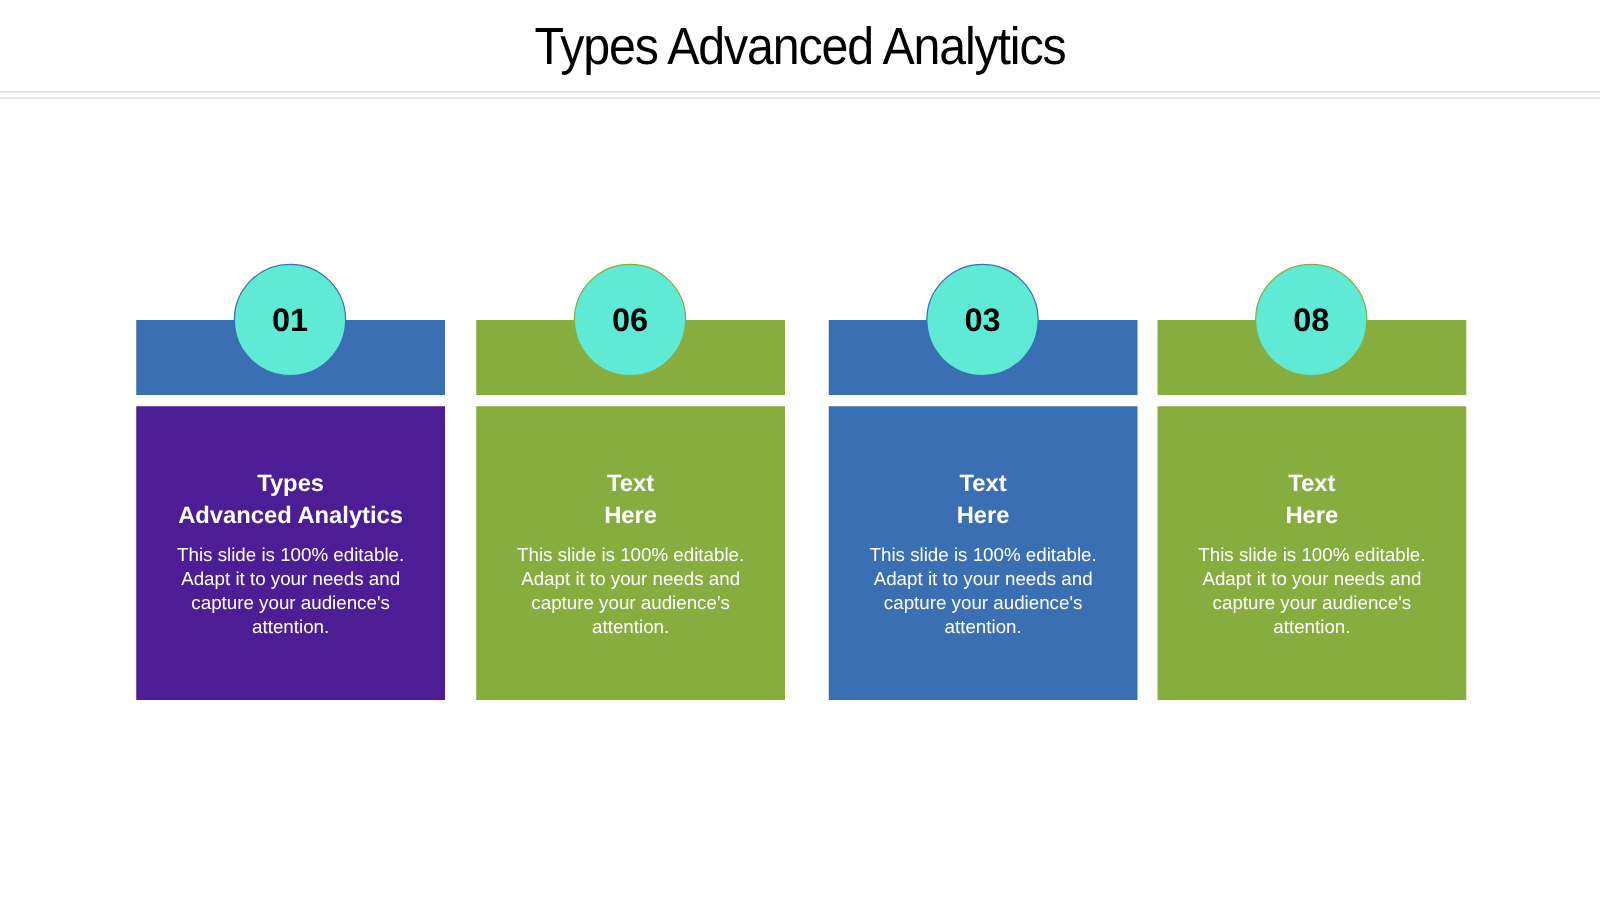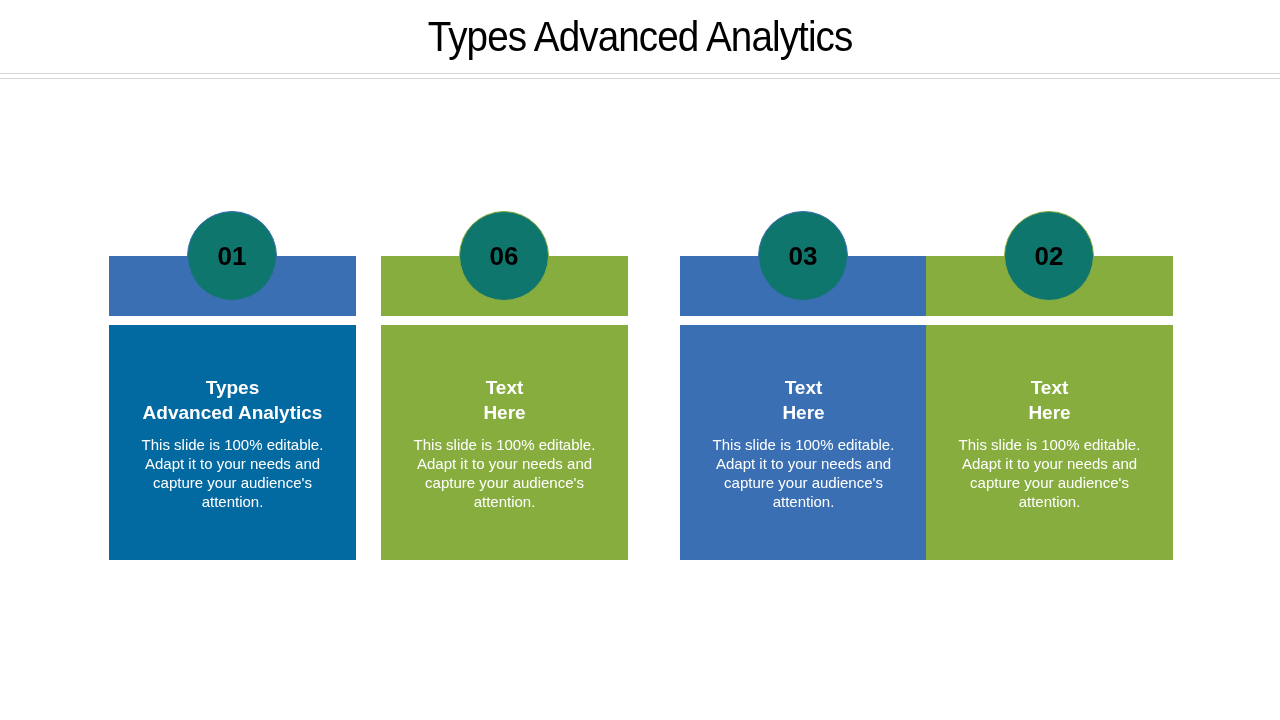--- a/index.html
+++ b/index.html
@@ -14,21 +14,21 @@
   }
   .rule { position: absolute; left: 0; width: 1280px; height: 1px; background: #d6d6d6; }
   .col { position: absolute; top: 211px; width: 247px; height: 349px; }
   .bar { position: absolute; left: 0; top: 45px; width: 100%; height: 60px; }
   .box {
     position: absolute; left: 0; top: 114px; width: 100%; height: 235px;
     color: #fff; text-align: center;
   }
   .circle {
     position: absolute; left: 78px; top: 0; width: 90px; height: 90px; border-radius: 50%;
-    background: #0f766e; box-sizing: border-box; border: 1px solid;
+    background: #5eead4; box-sizing: border-box; border: 1px solid;
     display: flex; align-items: center; justify-content: center;
     font-weight: bold; font-size: 26px; color: #000;
   }
   .heading {
     position: absolute; left: 0; top: 50px; width: 100%;
     font-weight: bold; font-size: 19px; line-height: 25px; white-space: pre-line;
   }
   .desc {
     position: absolute; left: 28px; top: 110px; width: 191px;
     font-size: 15px; line-height: 19px;
@@ -37,48 +37,48 @@
 </head>
 <body>
 
 <div class="title">Types Advanced Analytics</div>
 <div class="rule" style="top:73px"></div>
 <div class="rule" style="top:78px"></div>
 
 <div class="col" style="left:109px">
   <div class="bar" style="background:#3a6fb3"></div>
   <div class="circle" style="border-color:#3a6fb3">01</div>
-  <div class="box" style="background:#0369a1">
+  <div class="box" style="background:#4c1d95">
     <div class="heading">Types
 Advanced Analytics</div>
     <div class="desc">This slide is 100% editable. Adapt it to your needs and capture your audience's attention.</div>
   </div>
 </div>
 
 <div class="col" style="left:381px">
   <div class="bar" style="background:#88ad3f"></div>
   <div class="circle" style="border-color:#88ad3f">06</div>
   <div class="box" style="background:#88ad3f">
     <div class="heading">Text
 Here</div>
     <div class="desc">This slide is 100% editable. Adapt it to your needs and capture your audience's attention.</div>
   </div>
 </div>
 
-<div class="col" style="left:680px">
+<div class="col" style="left:663px">
   <div class="bar" style="background:#3a6fb3"></div>
   <div class="circle" style="border-color:#3a6fb3">03</div>
   <div class="box" style="background:#3a6fb3">
     <div class="heading">Text
 Here</div>
     <div class="desc">This slide is 100% editable. Adapt it to your needs and capture your audience's attention.</div>
   </div>
 </div>
 
 <div class="col" style="left:926px">
   <div class="bar" style="background:#88ad3f"></div>
-  <div class="circle" style="border-color:#88ad3f">02</div>
+  <div class="circle" style="border-color:#88ad3f">08</div>
   <div class="box" style="background:#88ad3f">
     <div class="heading">Text
 Here</div>
     <div class="desc">This slide is 100% editable. Adapt it to your needs and capture your audience's attention.</div>
   </div>
 </div>
 
 </body></html>

